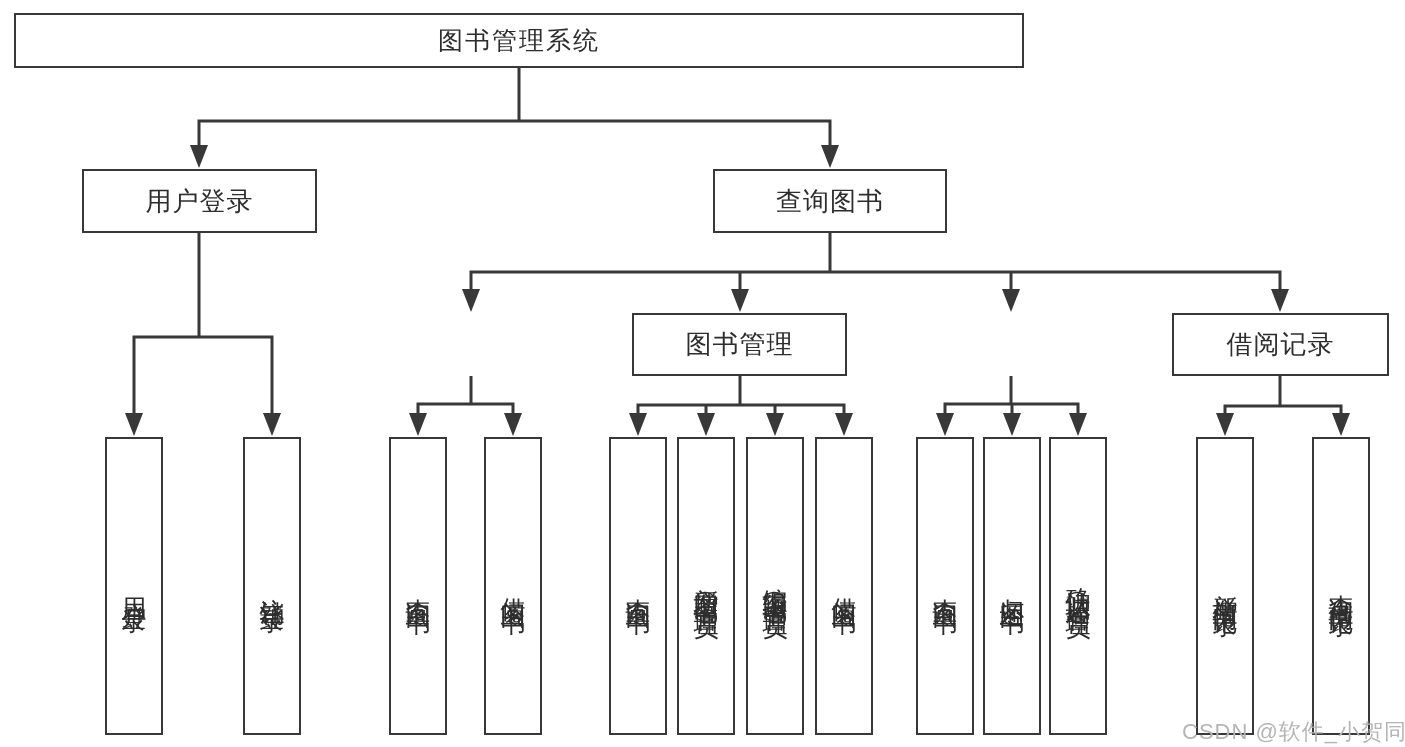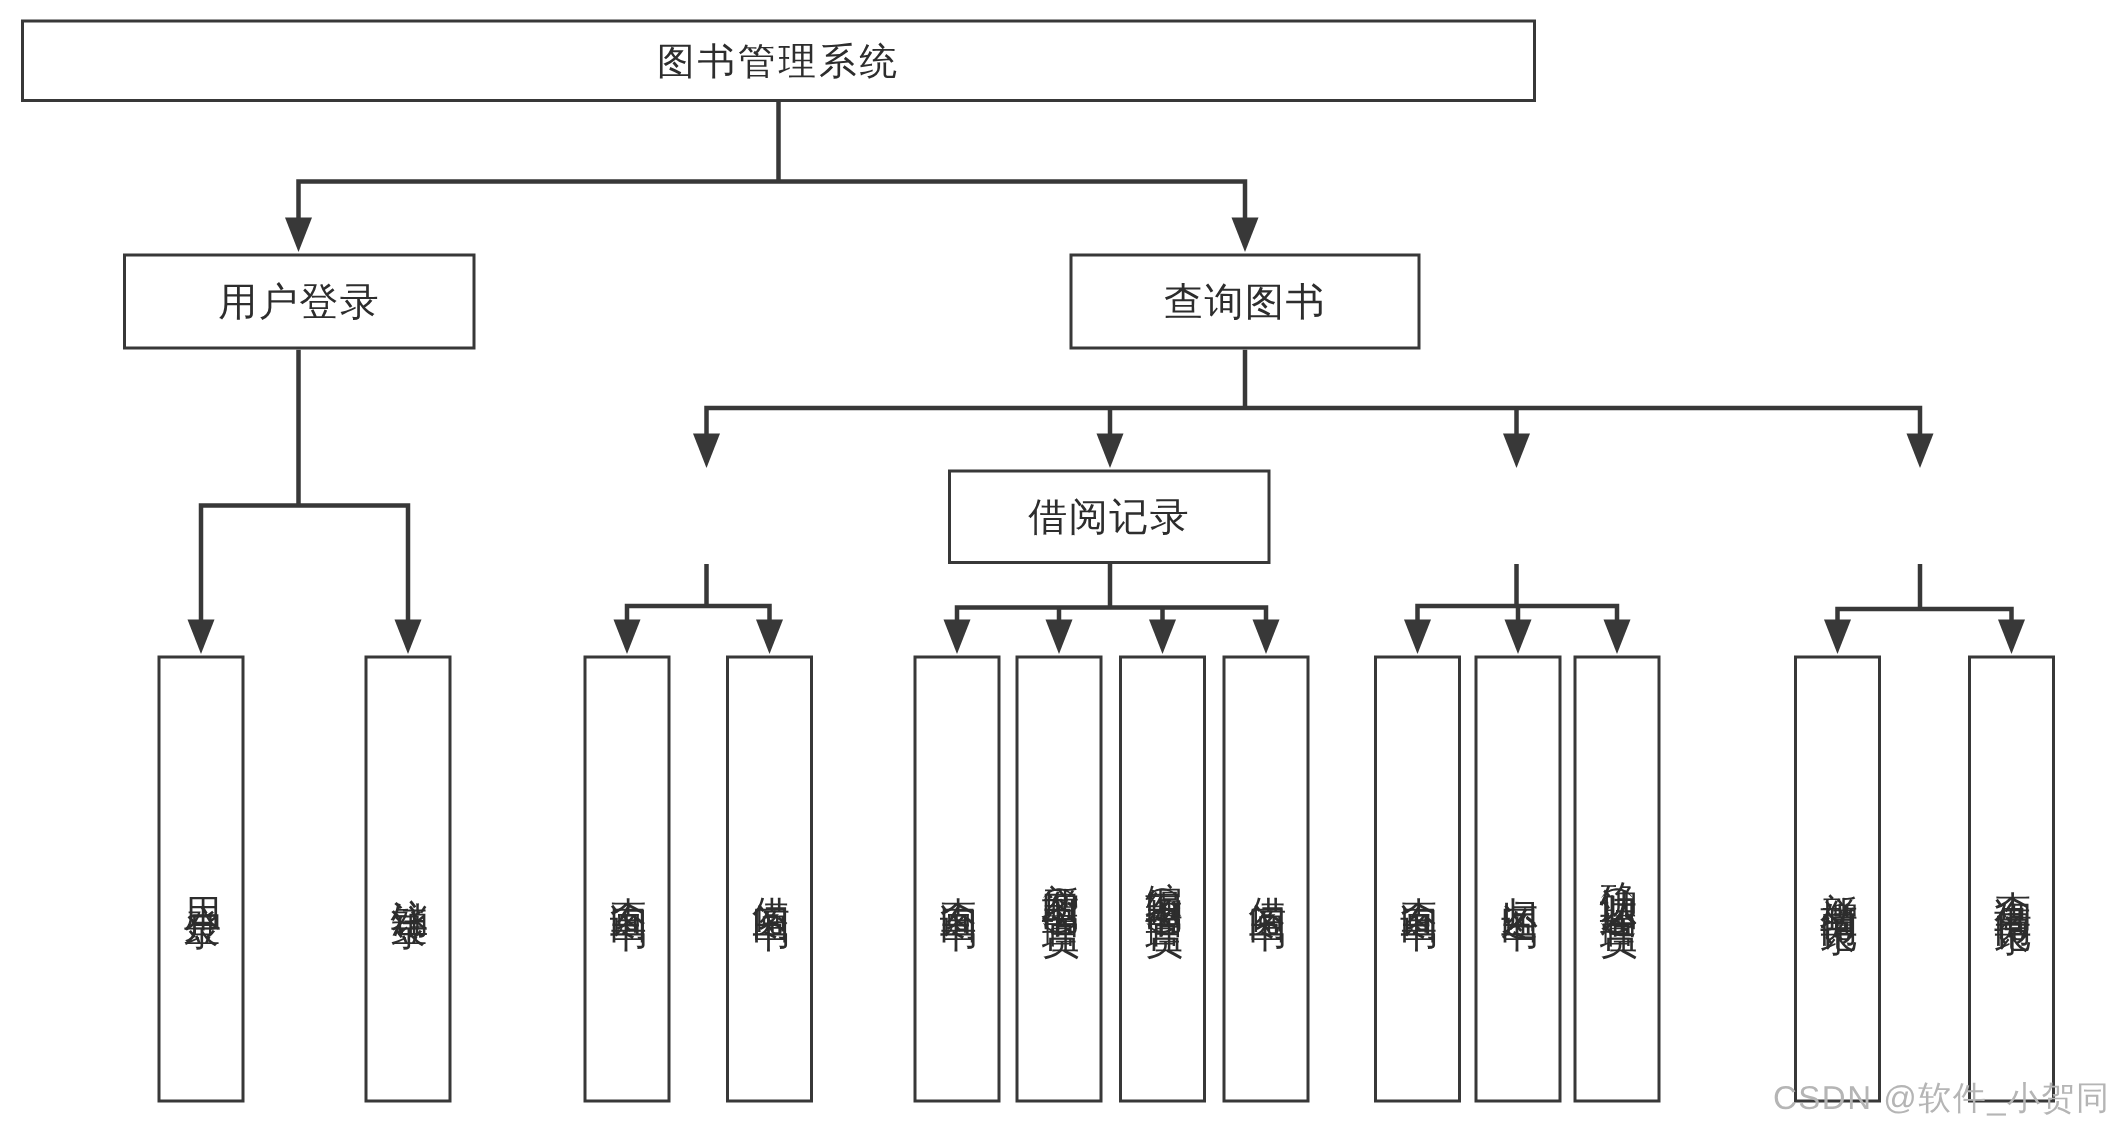--- a/index.html
+++ b/index.html
@@ -129,20 +129,23 @@
   </div>
 
   <div class="node h" style="left:82px; top:169px; width:235px; height:64px">
     <span>用户登录</span>
   </div>
   <div class="node h" style="left:713px; top:169px; width:234px; height:64px">
     <span>查询图书</span>
   </div>
 
   <div class="node h" style="left:632px; top:313px; width:215px; height:63px">
+    <span>图书管理</span>
+  </div>
+  <div class="node h" style="left:1172px; top:313px; width:217px; height:63px">
     <span>借阅记录</span>
   </div>
 
   <div class="node v" style="left:105px; top:437px; width:58px; height:298px">
     <span>用户登录</span>
   </div>
   <div class="node v" style="left:243px; top:437px; width:58px; height:298px">
     <span>注销登录</span>
   </div>
 

